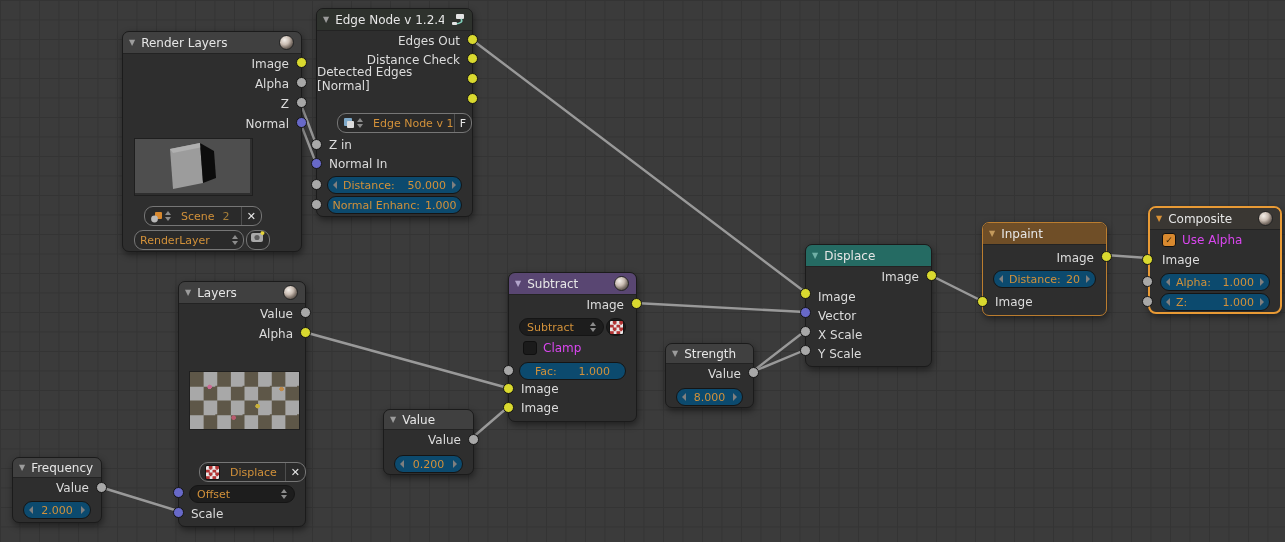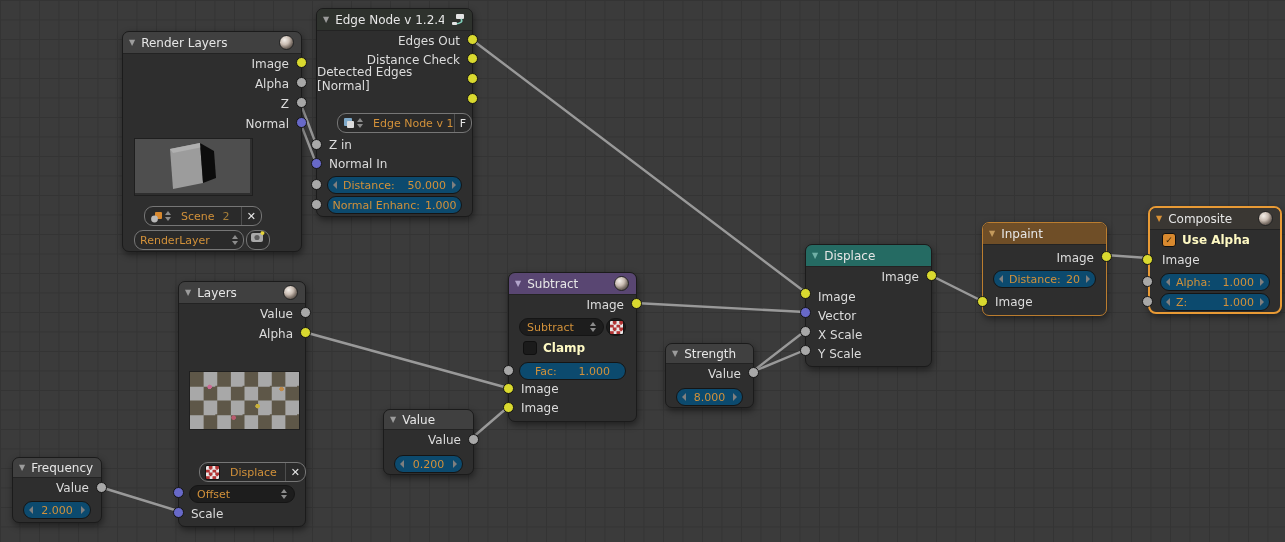--- a/index.html
+++ b/index.html
@@ -51,21 +51,21 @@
     border:1px solid #767676;border-radius:9px;overflow:hidden;font-size:11px;color:#d2913a;}
   .seg{display:flex;align-items:center;padding:0 5px;gap:2px;}
   .seg.grow{flex:1;overflow:hidden;white-space:nowrap;}
   .seg.btn{border-left:1px solid #4e4e4e;color:#e8e8e8;}
   .cb{width:12px;height:12px;border-radius:3px;background:#1b1b1b;border:1px solid #101010;
       flex:none;margin-right:6px;}
   .cb.on{background:#d8892f;border-color:#8c5а1e;color:#3a2708;display:flex;align-items:center;
       justify-content:center;font-size:9px;font-weight:bold;}
   .checker{width:13px;height:13px;border-radius:2px;border:1px solid #141414;flex:none;
     background:repeating-conic-gradient(#b23434 0 25%,#e9e9e9 0 50%);background-size:6.5px 6.5px;}
-  .amber{color:#fef9c3;font-weight:bold;}
+  .amber{color:#d946ef;}
   .count{color:#a57e39;margin-left:6px;}
   .preview{position:absolute;border:1px solid #1f1f1f;}
 </style>
 </head>
 <body>
 
 <div id="canvas">
 
   <svg id="wires" width="1285" height="542">
     <g stroke="#a2a2a2" stroke-width="2.4" fill="none" opacity="0.92" stroke-linecap="round">

